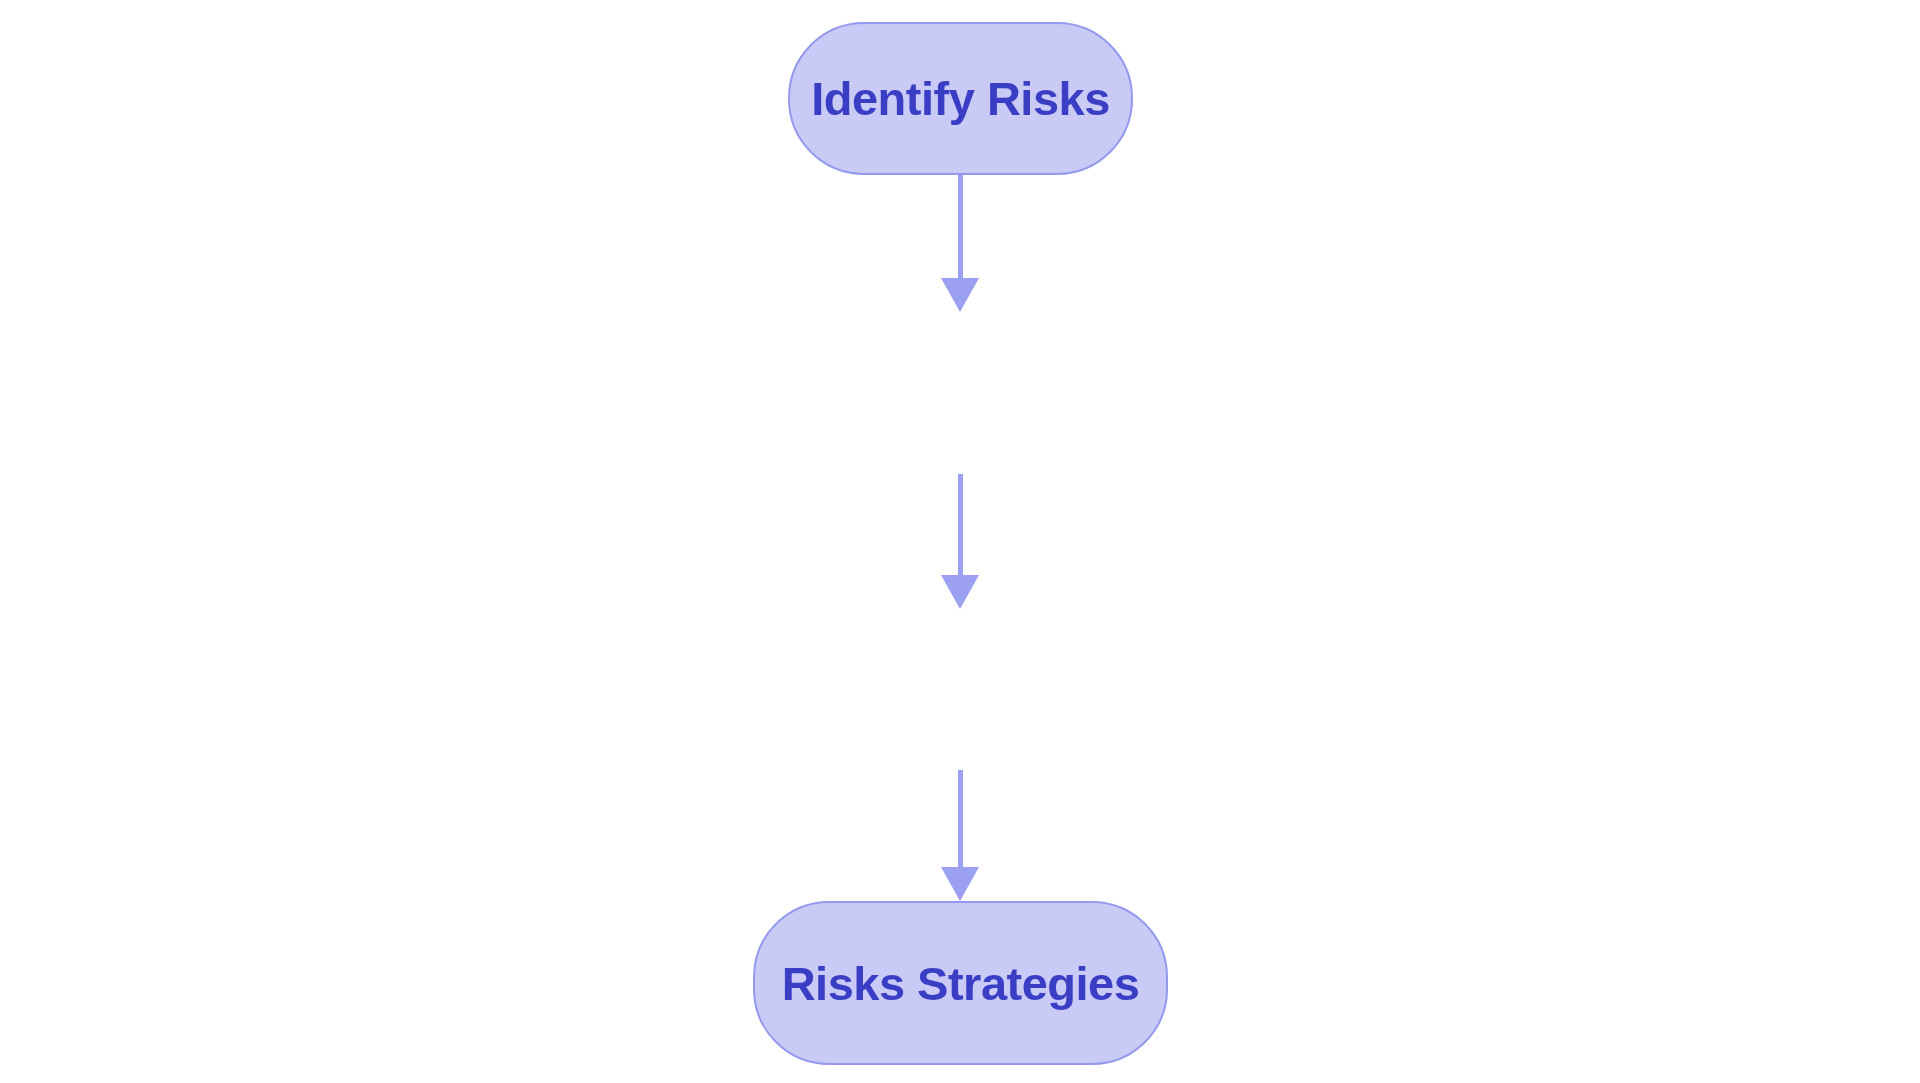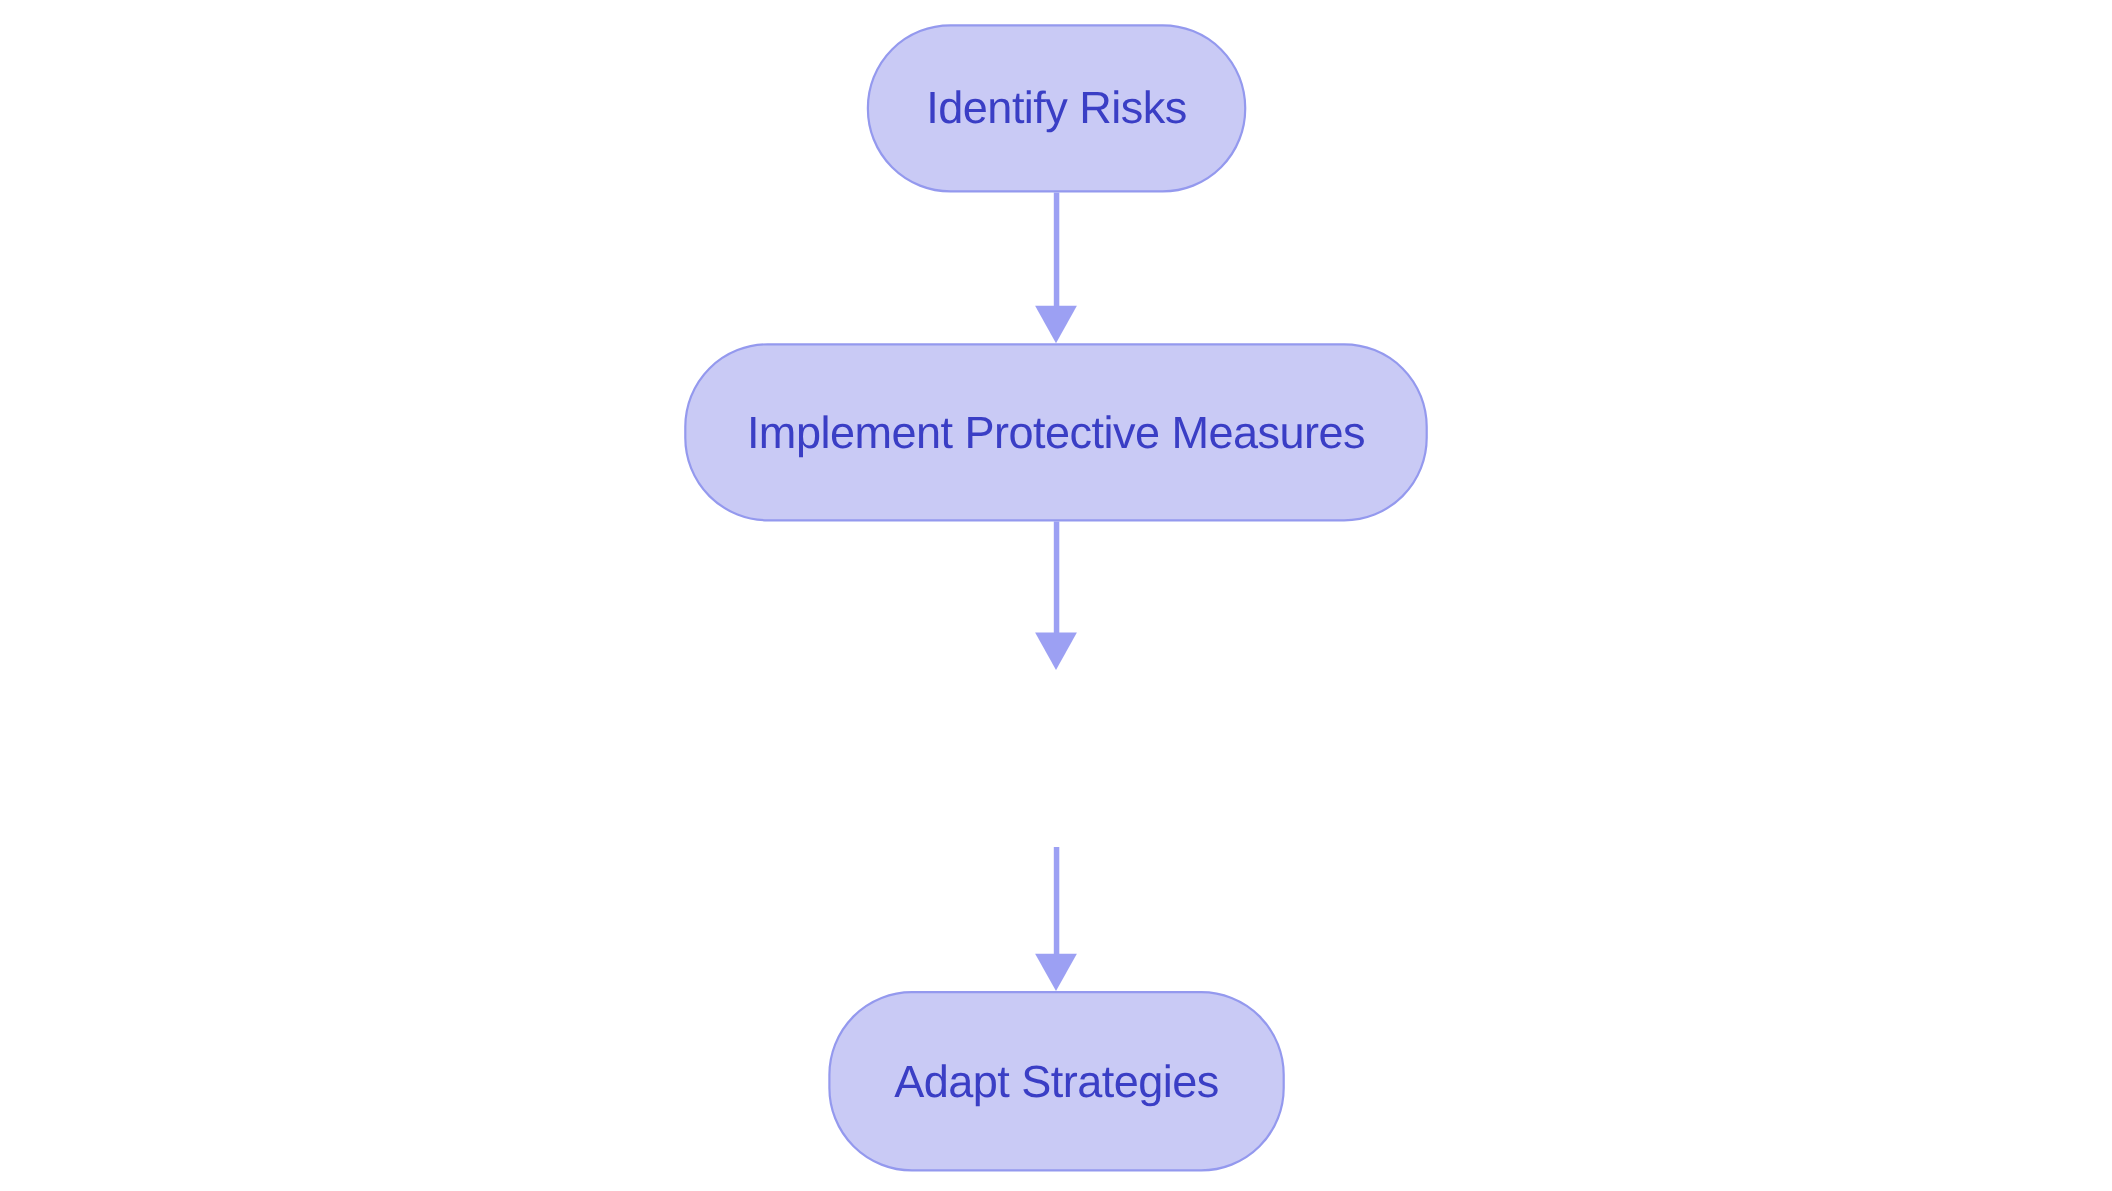--- a/index.html
+++ b/index.html
@@ -20,24 +20,25 @@
     box-sizing: border-box;
     background: var(--node-fill, #c9caf5);
     border: 2px solid var(--node-border, #9499ee);
     border-radius: 76px;
     display: flex;
     align-items: center;
     justify-content: center;
   }
   .node-label {
     color: var(--text, #3a3ec5);
-    font-size: 41px;
+    font-size: 47px;
     letter-spacing: -0.5px;
     white-space: nowrap;
     text-align: center;
+    font-weight: bold;
   }
   .node-1 { left: 788px; top: 22px;  width: 345px; height: 153px; }
   .node-2 { left: 622px; top: 312px; width: 676px; height: 162px; }
   .node-3 { left: 706px; top: 609px; width: 508px; height: 161px; }
   .node-4 { left: 753px; top: 901px; width: 415px; height: 164px; }
 
   .edge-line {
     position: absolute;
     left: 957.5px;
     width: 5px;
@@ -65,28 +66,25 @@
 
 <div class="canvas">
 
   <div class="node node-1">
     <span class="node-label">Identify Risks</span>
   </div>
 
   <div class="edge-line edge-line-1"></div>
   <div class="edge-head edge-head-1"></div>
 
-  <div class="node node-2">
-    <span class="node-label">Implement Protective Measures</span>
-  </div>
 
   <div class="edge-line edge-line-2"></div>
   <div class="edge-head edge-head-2"></div>
 
 
   <div class="edge-line edge-line-3"></div>
   <div class="edge-head edge-head-3"></div>
 
   <div class="node node-4">
-    <span class="node-label">Adapt Strategies</span>
+    <span class="node-label">Risks Strategies</span>
   </div>
 
 </div>
 
 </body></html>

